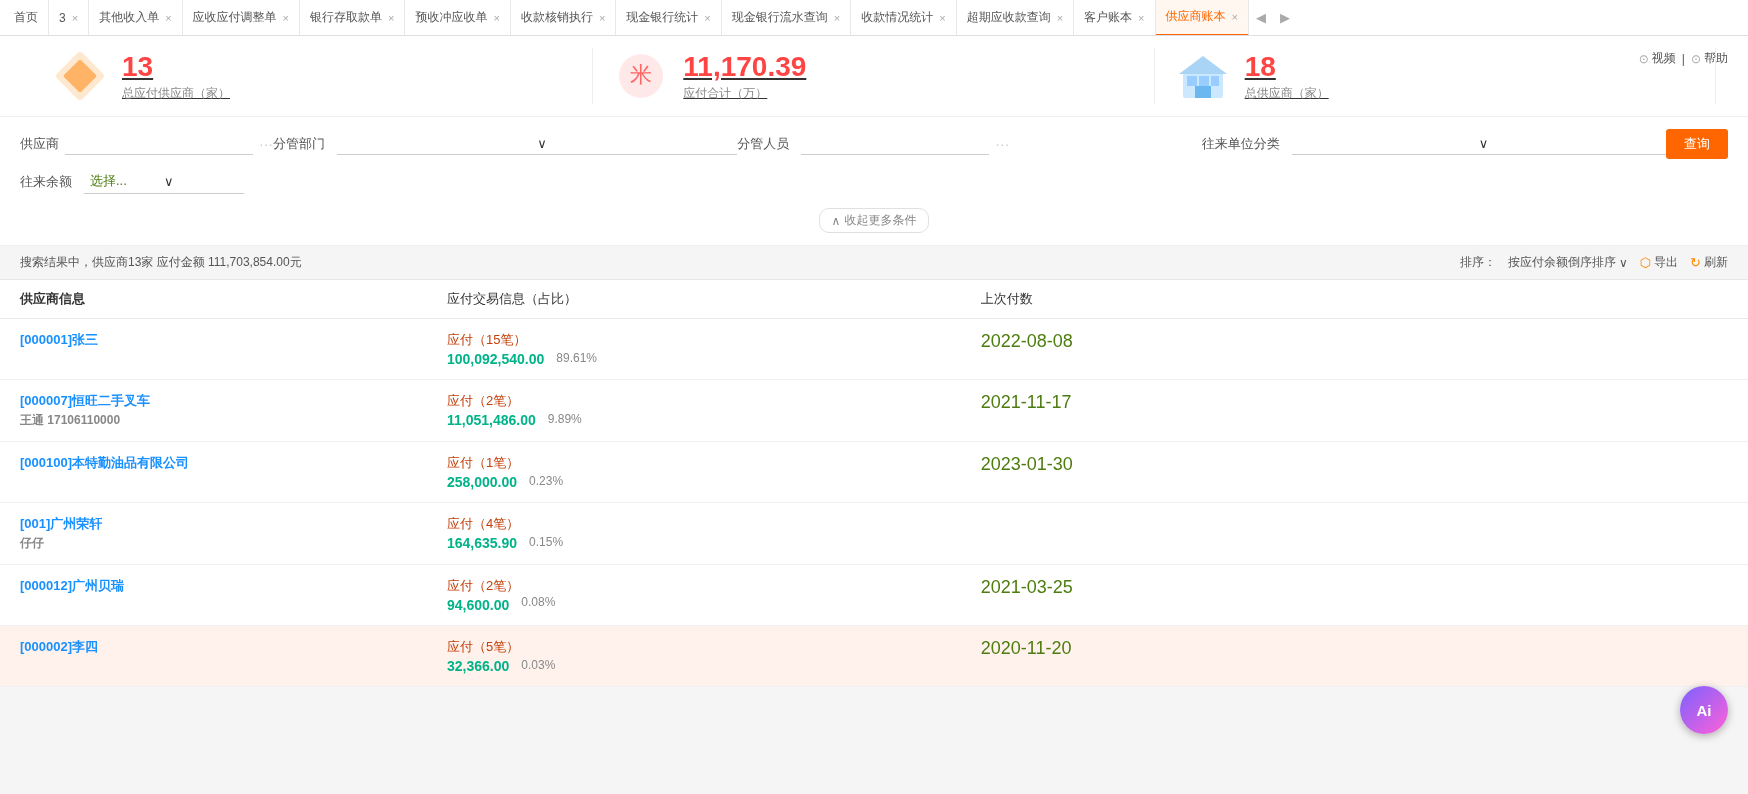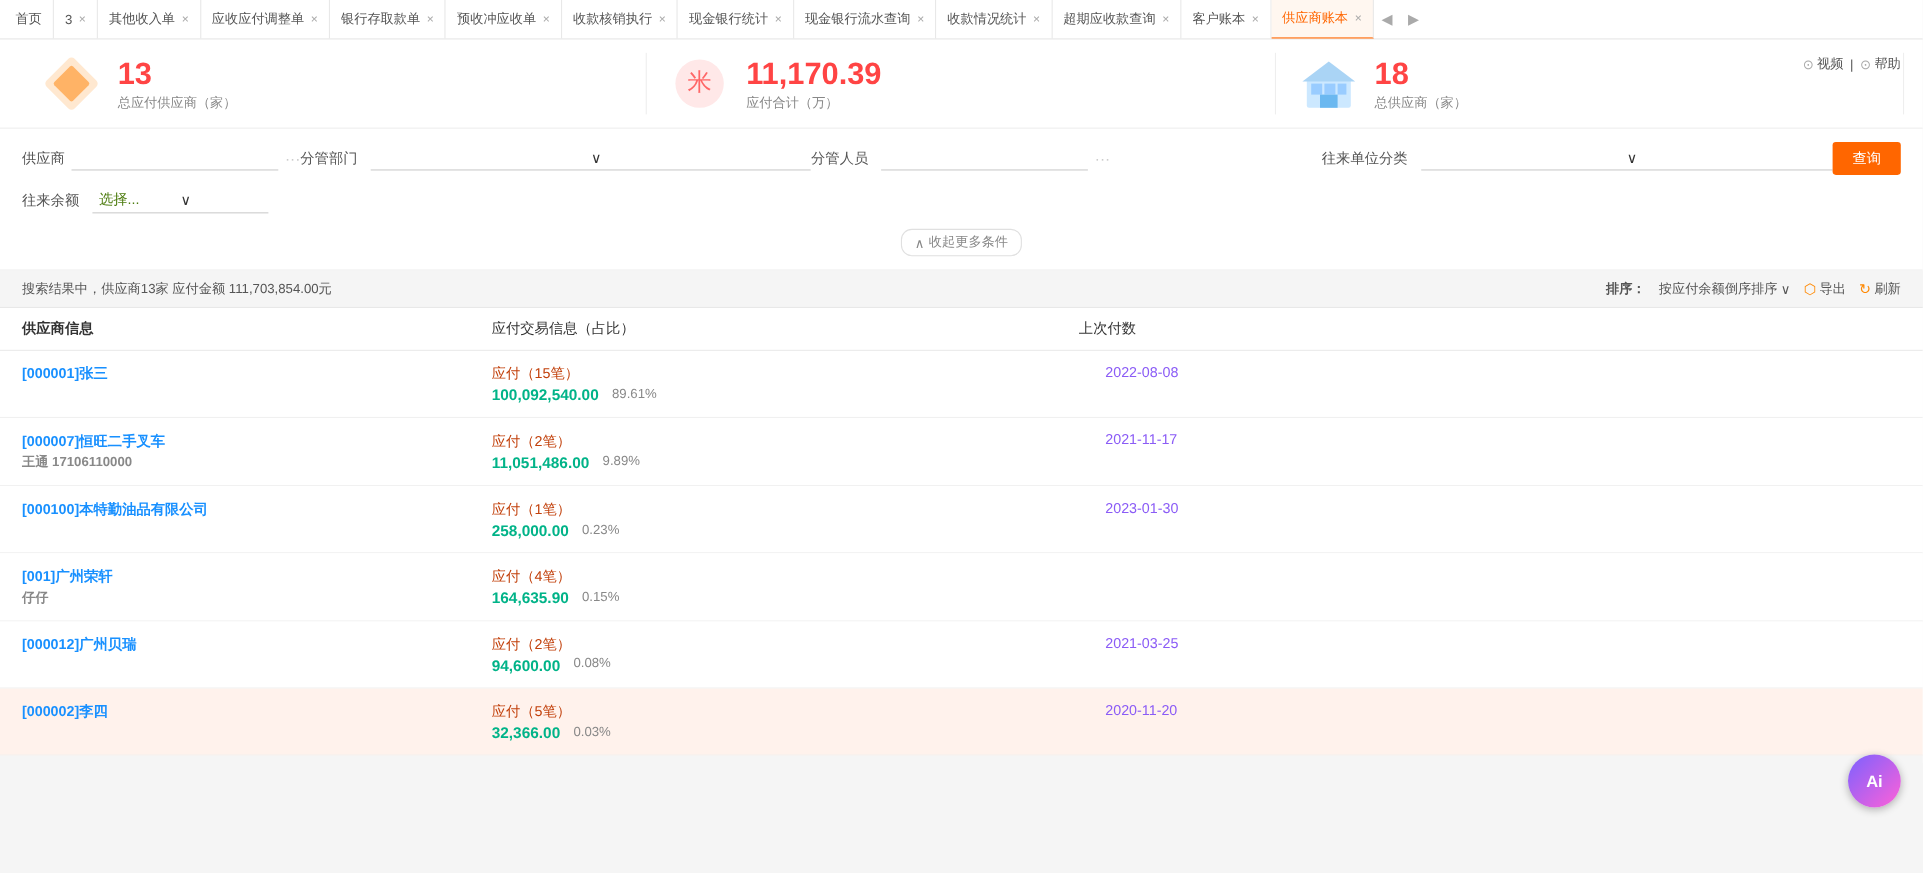--- a/index.html
+++ b/index.html
@@ -29,23 +29,24 @@
     }
     .nav-tab.active { color: #ff6600; background: #fff7f0; border-bottom: 2px solid #ff6600; }
     .nav-tab .close-x { margin-left: 6px; color: #aaa; font-size: 11px; }
     .nav-arrow { width: 24px; height: 36px; display: flex; align-items: center; justify-content: center; cursor: pointer; color: #aaa; flex-shrink: 0; }
 
     
     .summary-bar {
       display: flex;
       align-items: center;
       background: #fff;
-      padding: 12px 17px;
+      padding: 12px 32px;
       border-bottom: 1px solid #eee;
       position: relative;
+      text-decoration: underline;
     }
     .summary-item {
       display: flex;
       align-items: center;
       flex: 1;
       padding: 0 20px;
       border-right: 1px solid #eee;
     }
     .summary-item:last-child { border-right: none; }
     .summary-icon {
@@ -147,21 +148,21 @@
       border-bottom: 1px solid #e8e8e8;
       font-size: 12px;
       color: #555;
     }
     .result-left {}
     .result-right {
       display: flex;
       align-items: center;
       gap: 12px;
     }
-    .sort-label { color: #555; font-weight: bold; }
+    .sort-label { color: #555; }
     .sort-select {
       color: #555;
       cursor: pointer;
       display: flex;
       align-items: center;
       gap: 3px;
       font-size: 12px;
     }
     .action-btn {
       display: flex;
@@ -207,21 +208,21 @@
       color: #1890ff;
       text-decoration: none;
       font-size: 13px;
     }
     .supplier-sub { font-size: 12px; color: #888; margin-top: 2px; }
     .transaction-line1 { font-size: 13px; color: #c2410c; }
     .transaction-amount { font-size: 14px; color: #00b388; font-weight: bold; margin-top: 2px; }
     .transaction-amount a { color: #00b388; text-decoration: none; }
     .transaction-percent { font-size: 12px; color: #888; margin-left: 12px; }
 
-    .lastpay-date { font-size: 13px; color: #8b5cf6; margin-left: 24px; }
+    .lastpay-date { font-size: 18px; color: #4d7c0f; }
   </style>
 </head>
 <body>
 
 <div class="top-nav">
     <div class="nav-tab">
       <span>首页</span>
     </div>
     <div class="nav-tab">
       <span>3</span>

